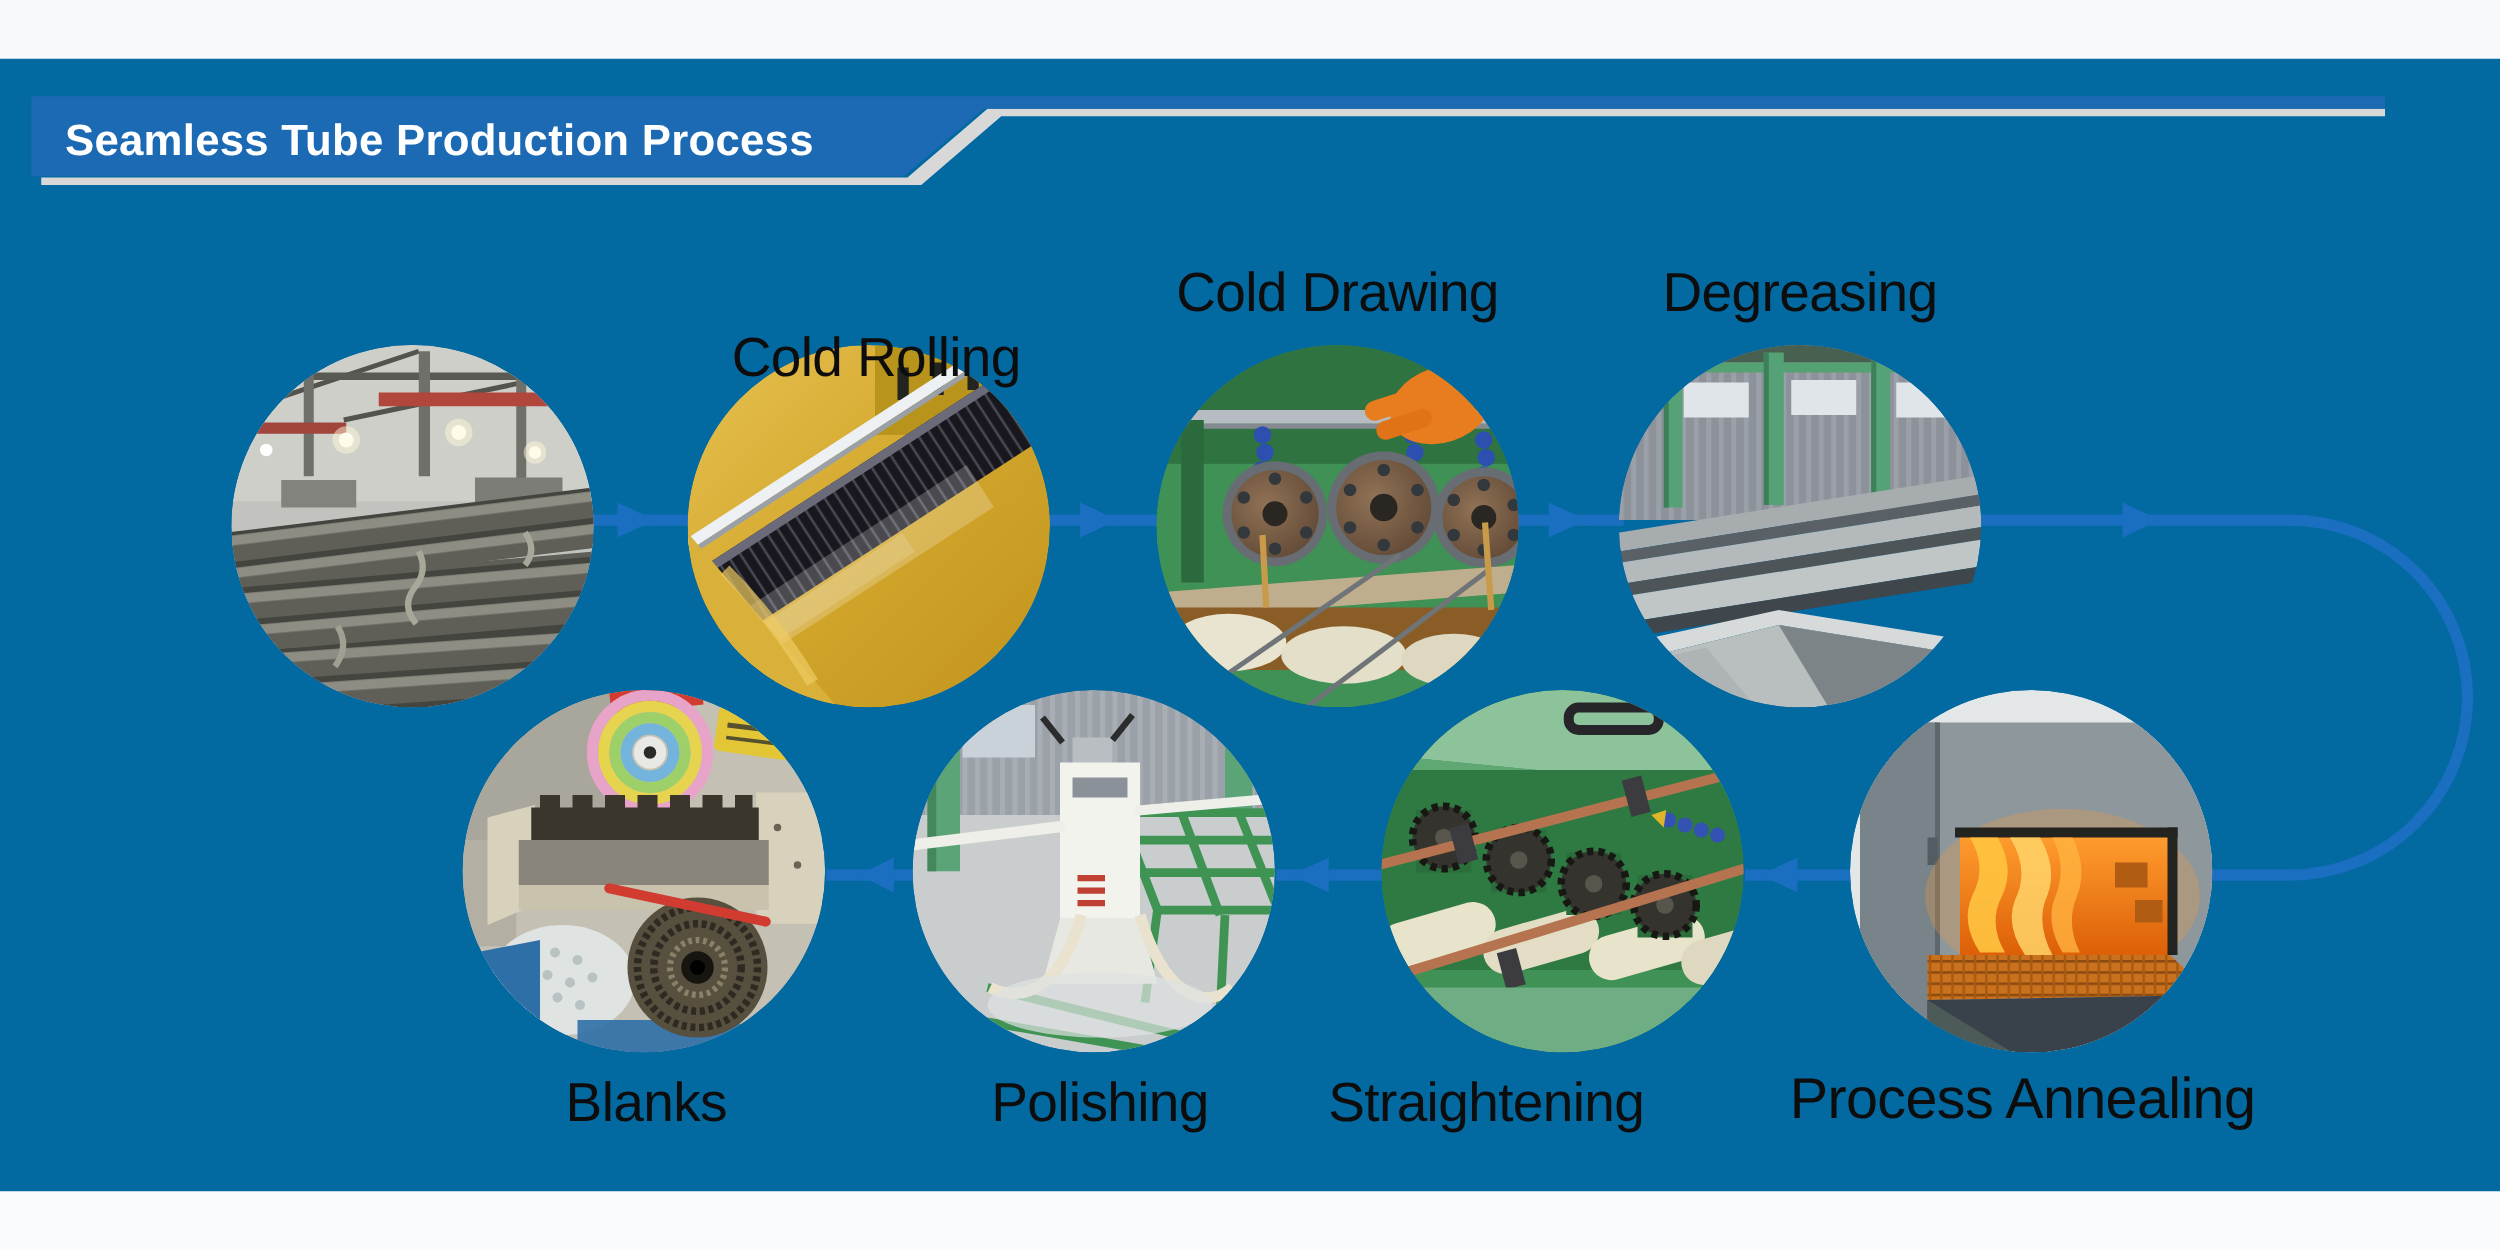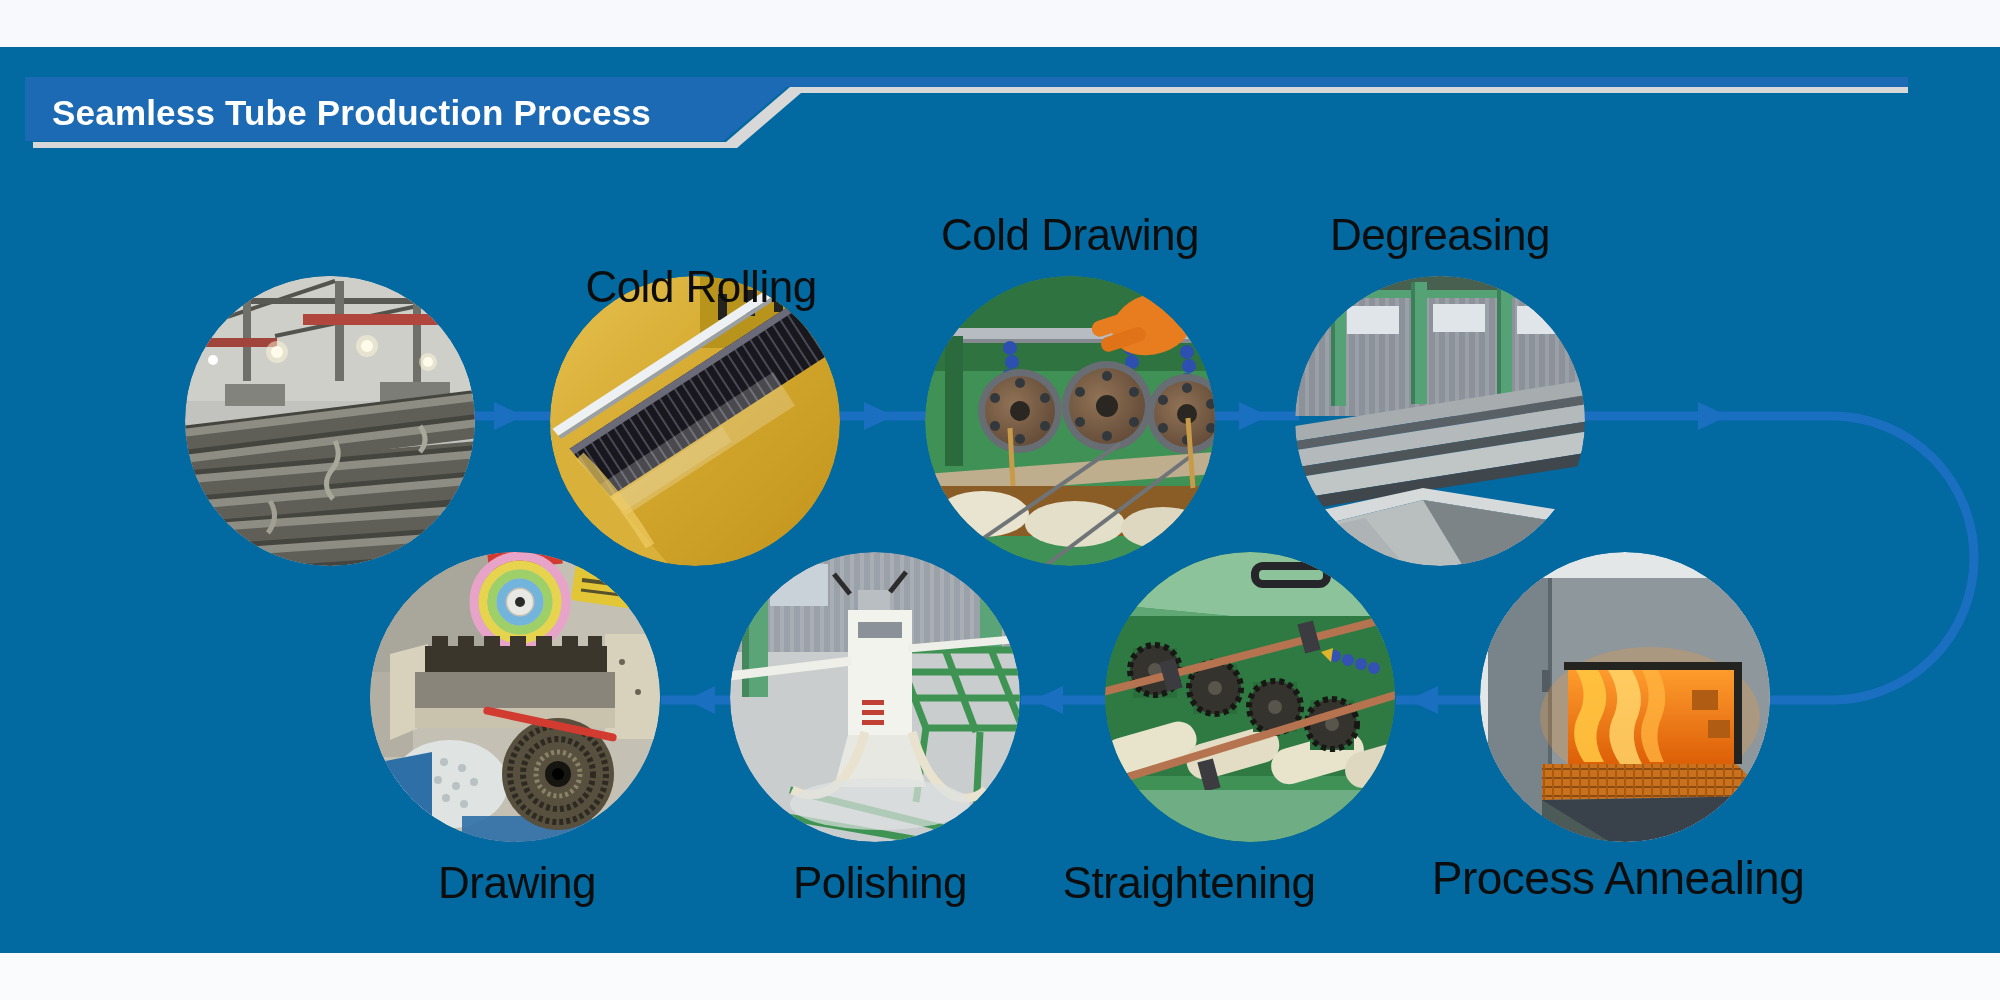--- a/index.html
+++ b/index.html
@@ -484,15 +484,15 @@
       </g>
     </svg>
   </div>
 
   <div class="step-label lb-cold-rolling">Cold Rolling</div>
   <div class="step-label lb-cold-drawing">Cold Drawing</div>
   <div class="step-label lb-degreasing">Degreasing</div>
   <div class="step-label lb-bright-annealing">Process Annealing</div>
   <div class="step-label lb-straightening">Straightening</div>
   <div class="step-label lb-polishing">Polishing</div>
-  <div class="step-label lb-cutting">Drawing</div>
+  <div class="step-label lb-cutting">Blanks</div>
 
 </div>
 
 </body></html>

